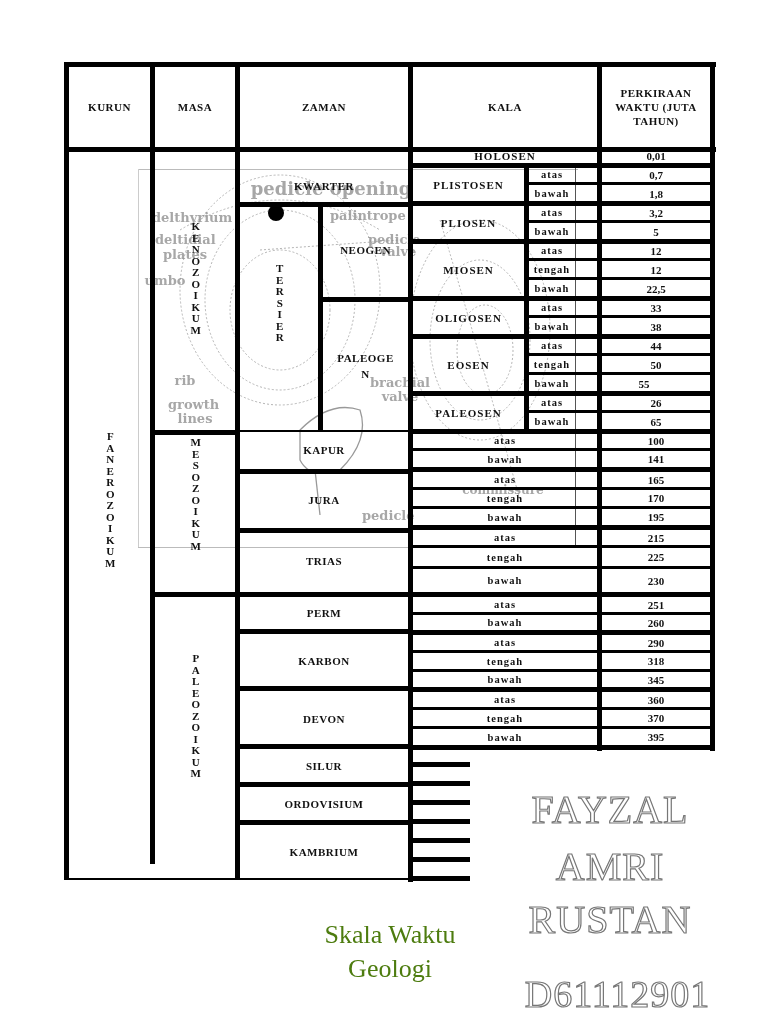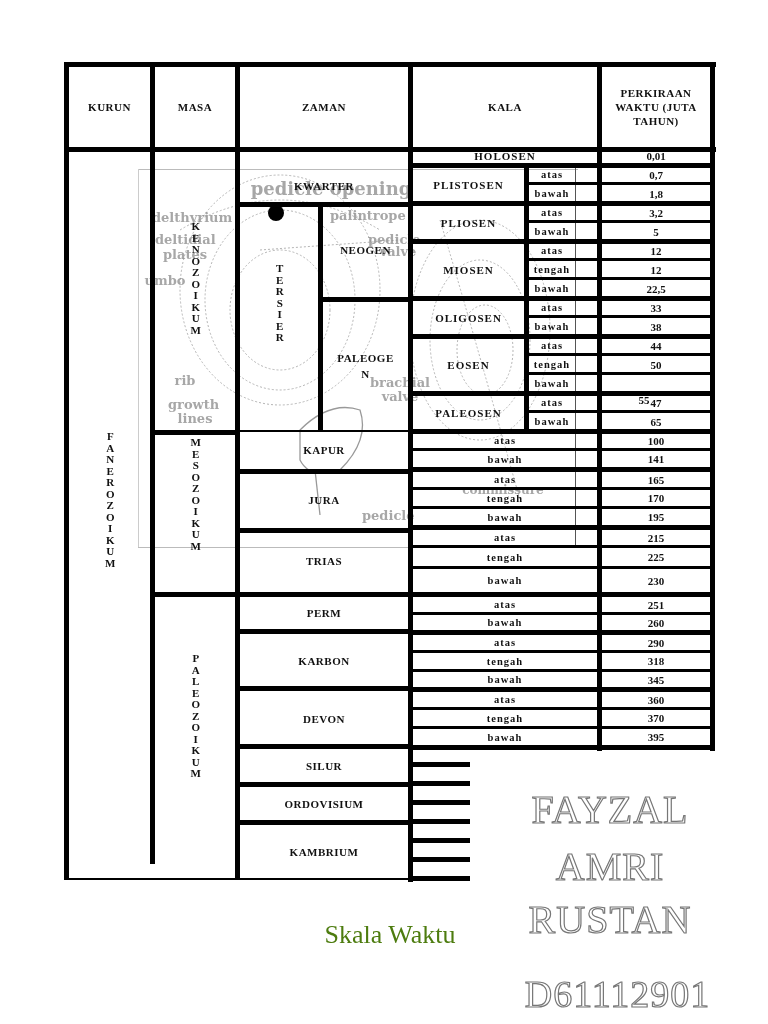--- a/index.html
+++ b/index.html
@@ -230,22 +230,22 @@
   <div class="val-cell" style="left:602px; top:186px; width:108px; height:15px;">1,8</div>
   <div class="val-cell" style="left:602px; top:205px; width:108px; height:15px;">3,2</div>
   <div class="val-cell" style="left:602px; top:224px; width:108px; height:15px;">5</div>
   <div class="val-cell" style="left:602px; top:243px; width:108px; height:15px;">12</div>
   <div class="val-cell" style="left:602px; top:262px; width:108px; height:15px;">12</div>
   <div class="val-cell" style="left:602px; top:281px; width:108px; height:15px;">22,5</div>
   <div class="val-cell" style="left:602px; top:300px; width:108px; height:15px;">33</div>
   <div class="val-cell" style="left:602px; top:319px; width:108px; height:15px;">38</div>
   <div class="val-cell" style="left:602px; top:338px; width:108px; height:15px;">44</div>
   <div class="val-cell" style="left:602px; top:357px; width:108px; height:15px;">50</div>
-  <div class="val-cell" style="left:602px; top:392px; width:84px; height:15px;">55</div>
-  <div class="val-cell" style="left:602px; top:395px; width:108px; height:15px;">47</div>
+  <div class="val-cell" style="left:602px; top:376px; width:84px; height:15px;">55</div>
+  <div class="val-cell" style="left:602px; top:395px; width:108px; height:15px;">26</div>
   <div class="val-cell" style="left:602px; top:414px; width:108px; height:15px;">65</div>
   <div class="val-cell" style="left:602px; top:433px; width:108px; height:15px;">100</div>
   <div class="val-cell" style="left:602px; top:451px; width:108px; height:16px;">141</div>
   <div class="val-cell" style="left:602px; top:472px; width:108px; height:15px;">165</div>
   <div class="val-cell" style="left:602px; top:490px; width:108px; height:16px;">170</div>
   <div class="val-cell" style="left:602px; top:509px; width:108px; height:16px;">195</div>
   <div class="val-cell" style="left:602px; top:530px; width:108px; height:15px;">215</div>
   <div class="val-cell" style="left:602px; top:548px; width:108px; height:18px;">225</div>
   <div class="val-cell" style="left:602px; top:569px; width:108px; height:23px;">230</div>
   <div class="val-cell" style="left:602px; top:597px; width:108px; height:15px;">251</div>
@@ -255,20 +255,21 @@
   <div class="val-cell" style="left:602px; top:672px; width:108px; height:15px;">345</div>
   <div class="val-cell" style="left:602px; top:692px; width:108px; height:15px;">360</div>
   <div class="val-cell" style="left:602px; top:710px; width:108px; height:16px;">370</div>
   <div class="val-cell" style="left:602px; top:729px; width:108px; height:16px;">395</div>
 </div>
 
 <div class="abs" style="left:470px; top:751px; width:298px; height:273px; background:#fff;"></div>
 
 <div class="title-text" style="left:300px; top:918px; width:180px;">
   <div>Skala Waktu</div>
+  <div>Geologi</div>
 </div>
 
 <div class="abs" style="left:470px; top:900px; width:40px; height:80px; background:transparent;"></div>
 
 <div class="outline-text" style="left:510px; top:786px; width:200px;">FAYZAL</div>
 <div class="outline-text" style="left:510px; top:843px; width:200px;">AMRI</div>
 <div class="outline-text" style="left:510px; top:896px; width:200px;">RUSTAN</div>
 <div class="outline-text" style="left:500px; top:972px; width:235px; font-size:38px;">D61112901</div>
 
 </body></html>

